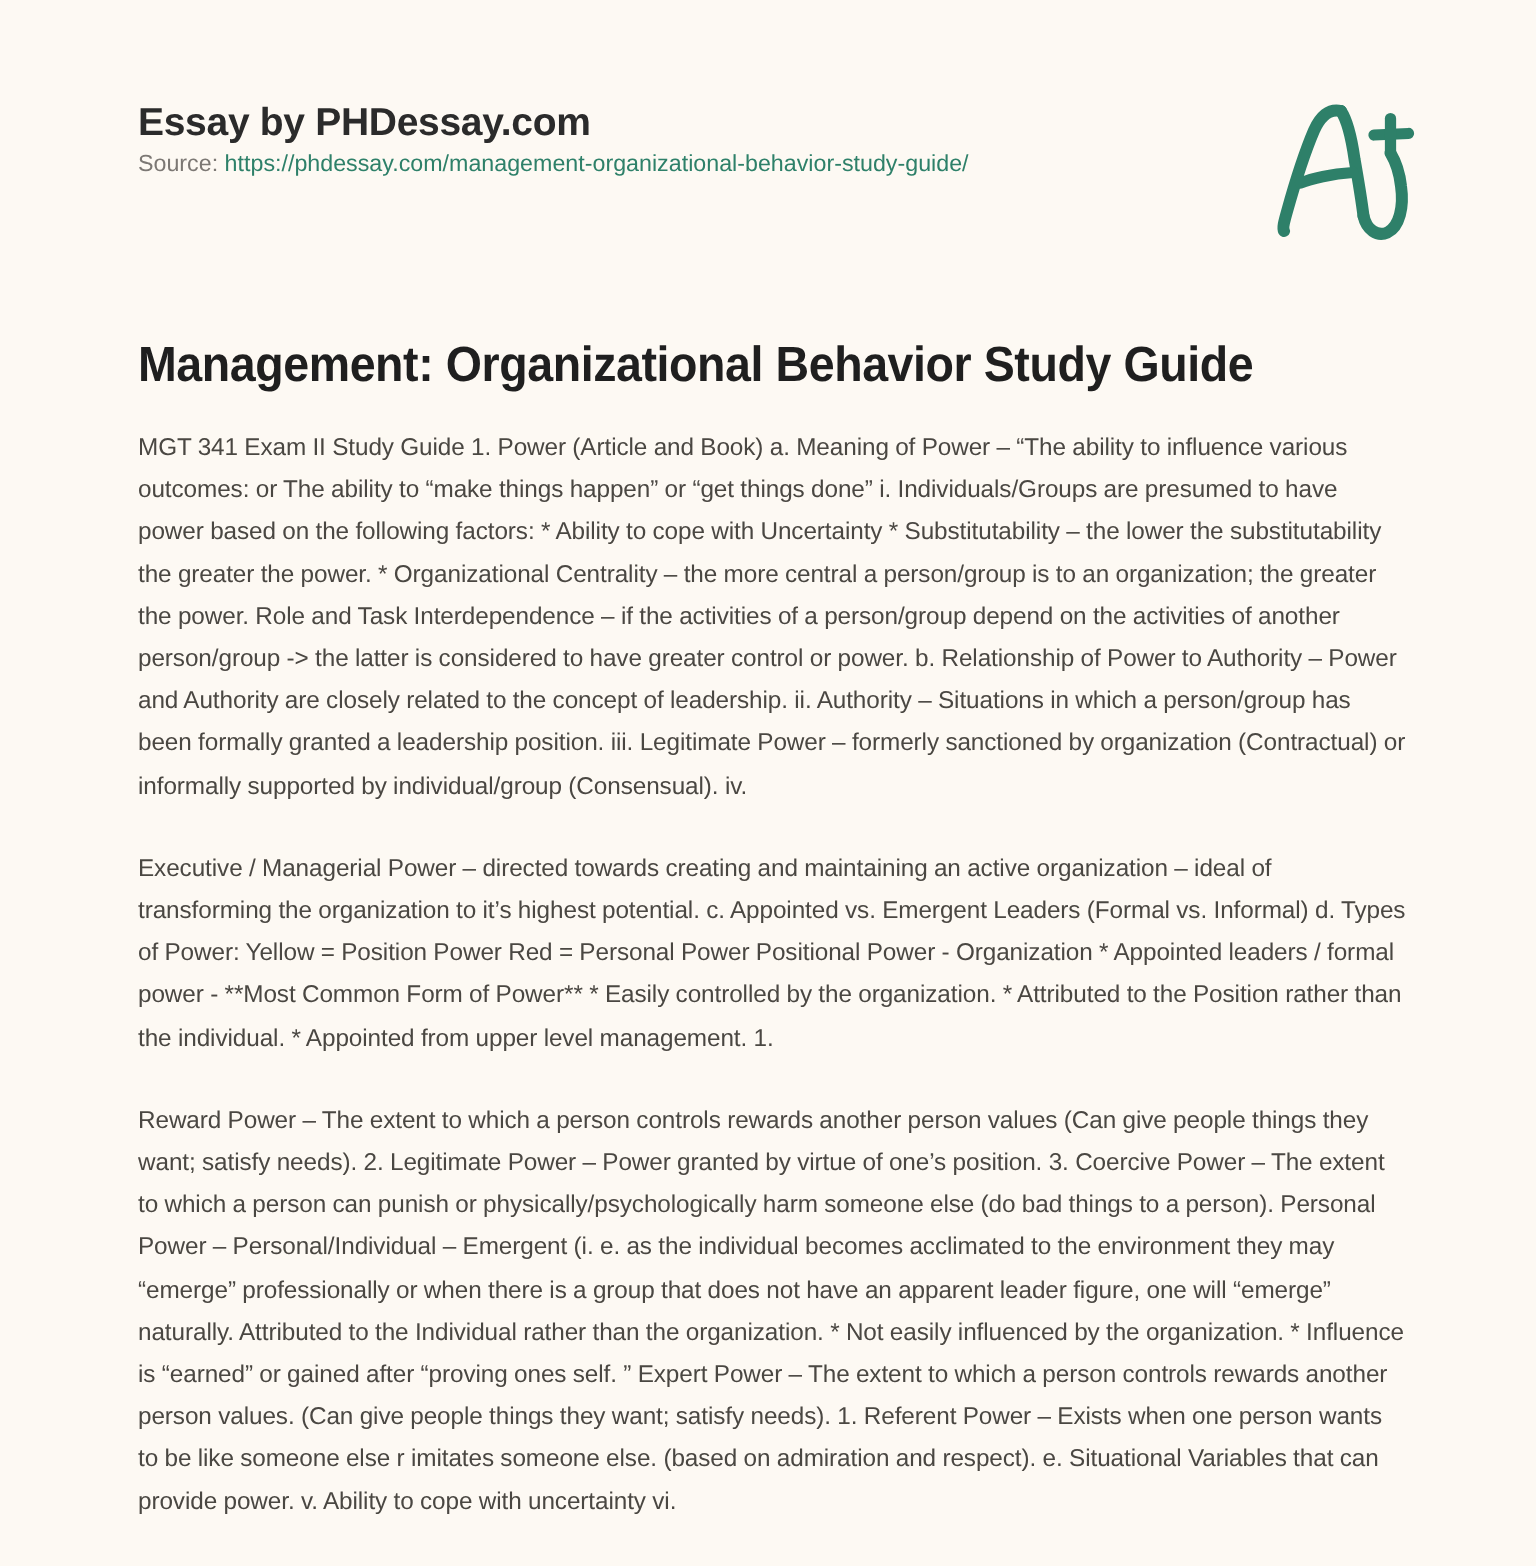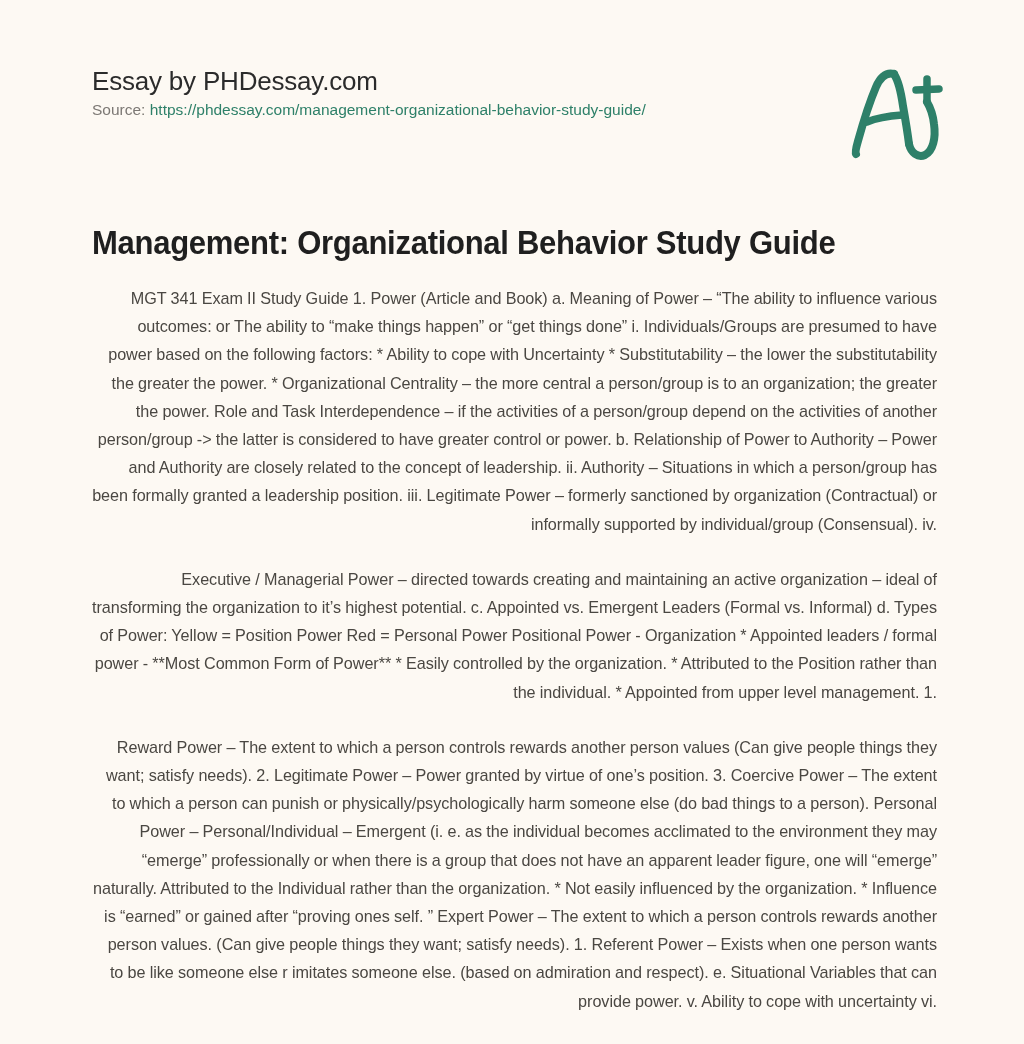--- a/index.html
+++ b/index.html
@@ -26,21 +26,21 @@
 
   
   .header {
     position: absolute;
     left: 92px;
     top: 66px;
     right: 80px;
   }
   .brand-line {
     font-size: 26px;
-    font-weight: normal;
+    font-weight: bold;
     letter-spacing: -0.2px;
     color: #2B2B2B;
     line-height: 1.2;
     margin: 0;
   }
   .source-line {
     margin: 3px 0 0 0;
     font-size: 15.5px;
     color: #7C7874;
     line-height: 1.3;
@@ -83,21 +83,21 @@
     position: absolute;
     left: 92px;
     top: 284px;
     width: 845px;
   }
   .body-copy p {
     margin: 0 0 27px 0;
     font-size: 16.2px;
     line-height: 28.2px;
     color: #4A4742;
-    text-align: right;
+    text-align: left;
     letter-spacing: -0.05px;
     word-spacing: -0.2px;
   }
   .body-copy p:last-child { margin-bottom: 0; }
 </style>
 </head>
 <body>
 
 <div class="page">
 

